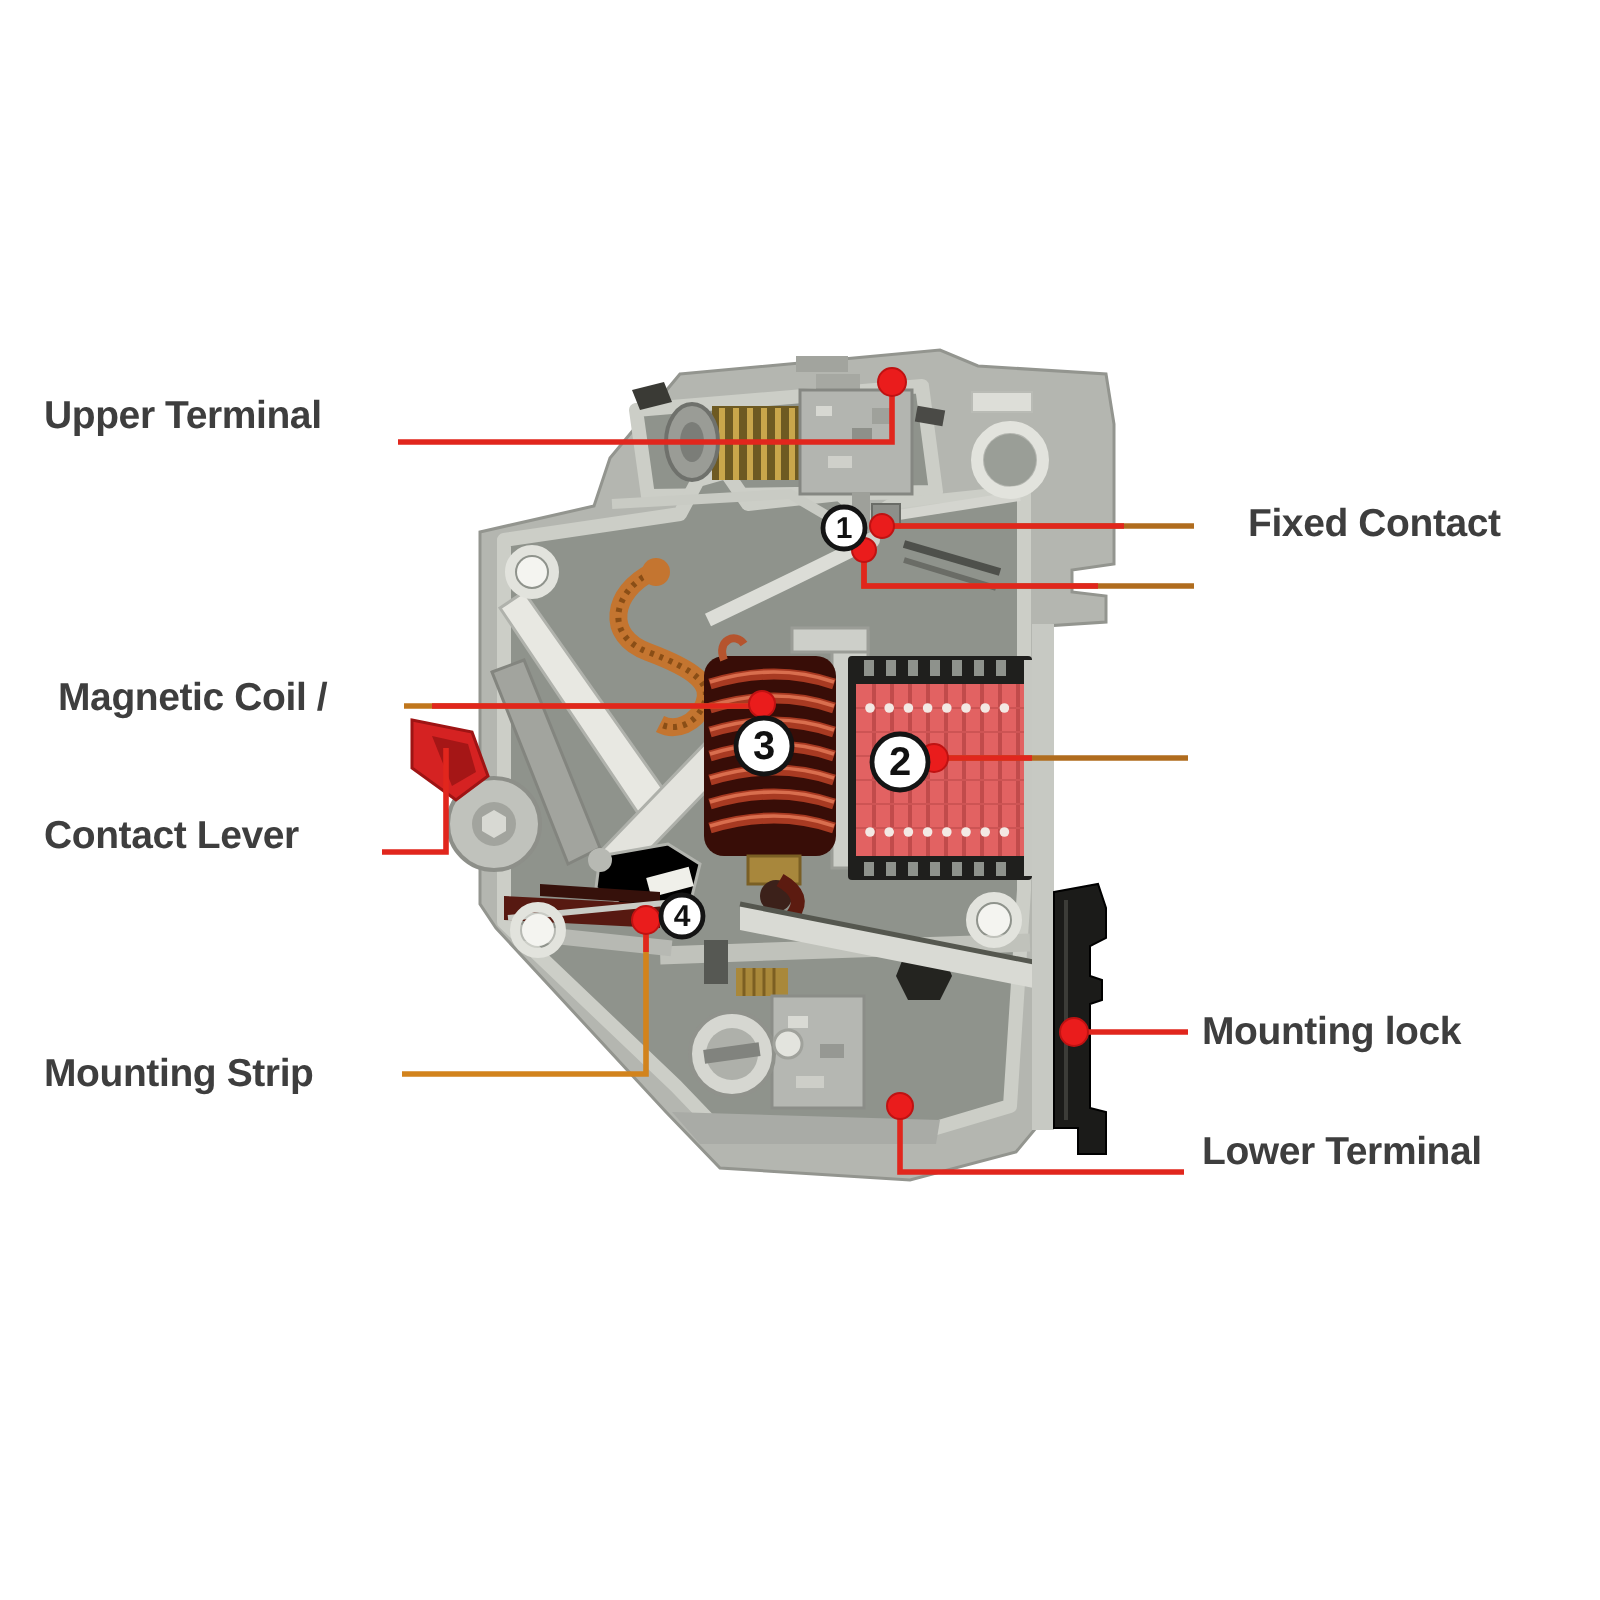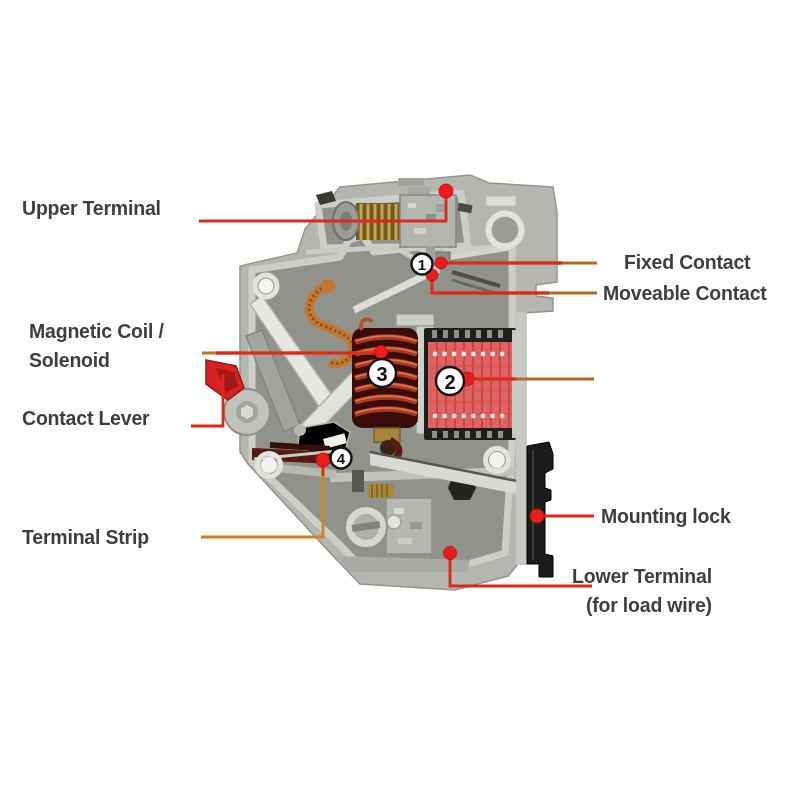--- a/index.html
+++ b/index.html
@@ -261,34 +261,29 @@
       </g>
   </svg>
 
   <div id="labels">
     <div class="label left" style="left:22px;top:194px;width:168px;">
       <span>Upper Terminal</span>
     </div>
     <div class="label" style="left:580px;top:248px;margin-left:44px;">
       <span>Fixed Contact</span>
     </div>
-    <div class="label" style="left:603px;top:279px;">
-      <span>Moveable Contact</span>
-    </div>
-    <div class="label left" style="left:29px;top:317px;width:168px;">
+    <div class="label left" style="left:29px;top:335px;width:168px;">
       <span>Magnetic Coil /</span>
-      <span>Solenoid</span>
     </div>
     <div class="label left" style="left:22px;top:404px;width:166px;">
       <span>Contact Lever</span>
     </div>
     <div class="label" style="left:601px;top:502px;">
       <span>Mounting lock</span>
     </div>
     <div class="label left" style="left:22px;top:523px;width:171px;">
-      <span>Terminal Strip</span>
-    </div>
-    <div class="label" style="left:572px;top:562px;text-align:right;">
+      <span>Mounting Strip</span>
+    </div>
+    <div class="label" style="left:601px;top:562px;">
       <span>Lower Terminal</span>
-      <span>(for load wire)</span>
     </div>
   </div>
 </div>
 
 </body></html>

